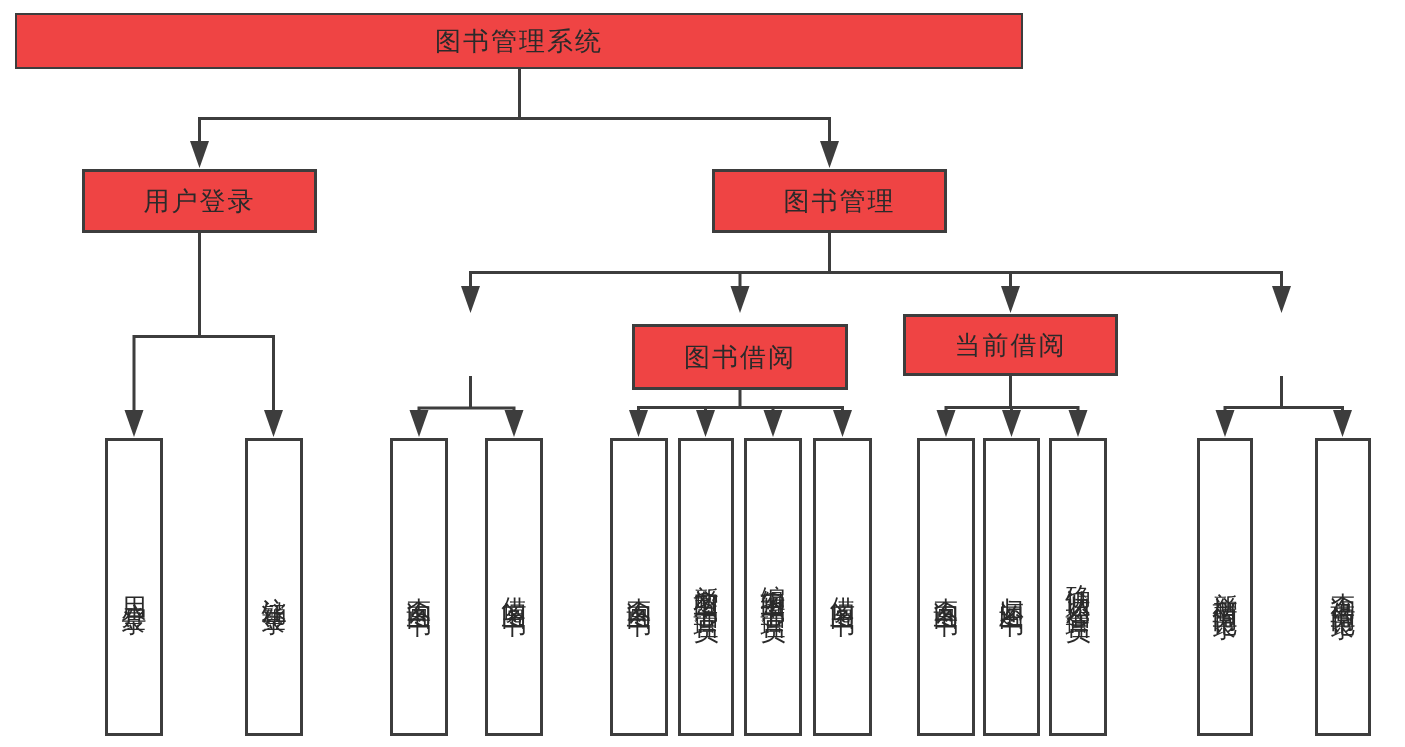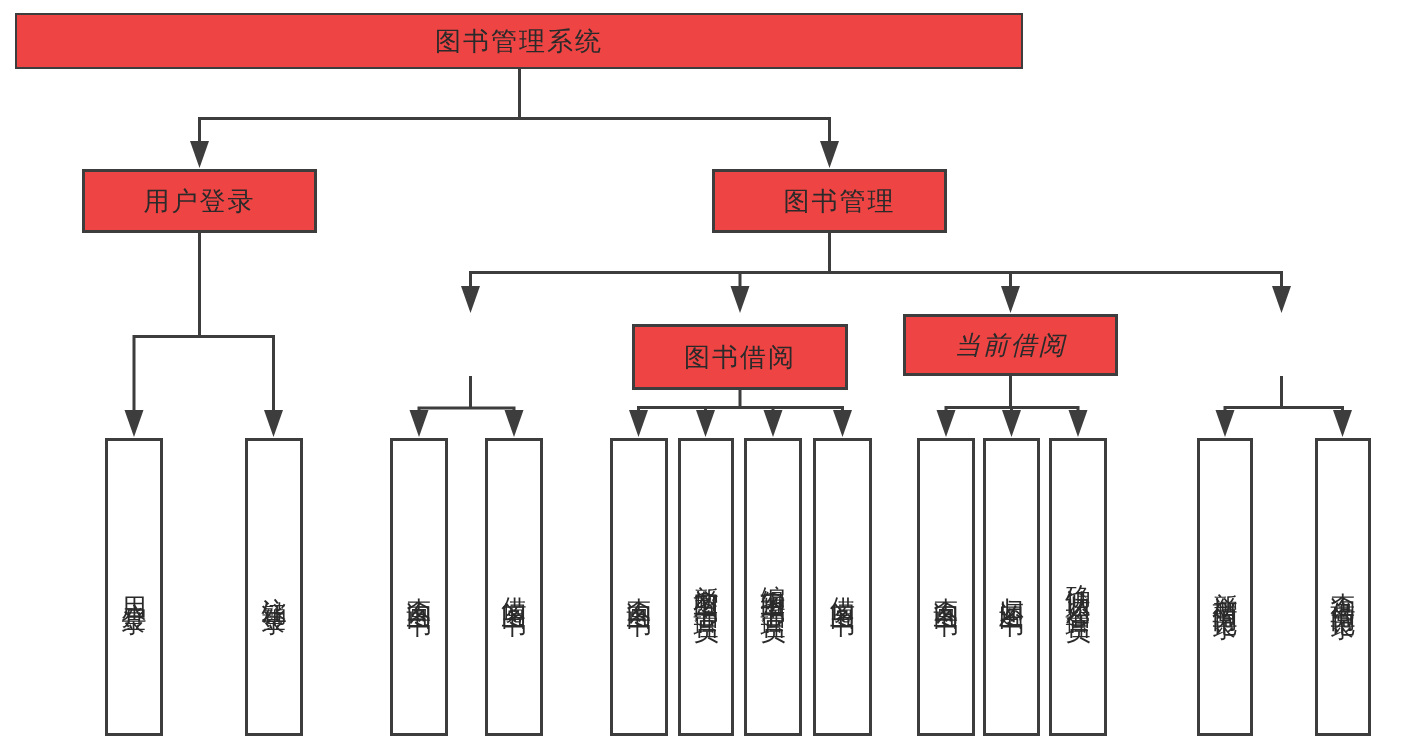--- a/index.html
+++ b/index.html
@@ -142,21 +142,21 @@
       <polygon points="1333,410 1352,410 1342.5,437"></polygon>
     </g>
   </svg>
 
   <div class="node root">图书管理系统</div>
 
   <div class="node" style="left:82px; top:169px; width:235px; height:64px;">用户登录</div>
   <div class="node" style="left:712px; top:169px; width:235px; height:64px;padding-left:20px;">图书管理</div>
 
   <div class="node" style="left:632px; top:314px; width:216px; height:66px;margin-top:10px;">图书借阅</div>
-  <div class="node" style="left:903px; top:314px; width:215px; height:62px;font-style:italic;">当前借阅</div>
+  <div class="node" style="left:903px; top:314px; width:215px; height:62px;">当前借阅</div>
 
   <div class="leaf" style="left:105px;">用户登录</div>
   <div class="leaf" style="left:245px;">注销登录</div>
 
   <div class="leaf" style="left:390px;">查询图书</div>
   <div class="leaf" style="left:485px;">借阅图书</div>
 
   <div class="leaf" style="left:610px;">查询图书</div>
   <div class="leaf" style="left:678px; width:56px;">新增图书（管理员）</div>
   <div class="leaf" style="left:744px;">编辑图书（管理员）</div>

